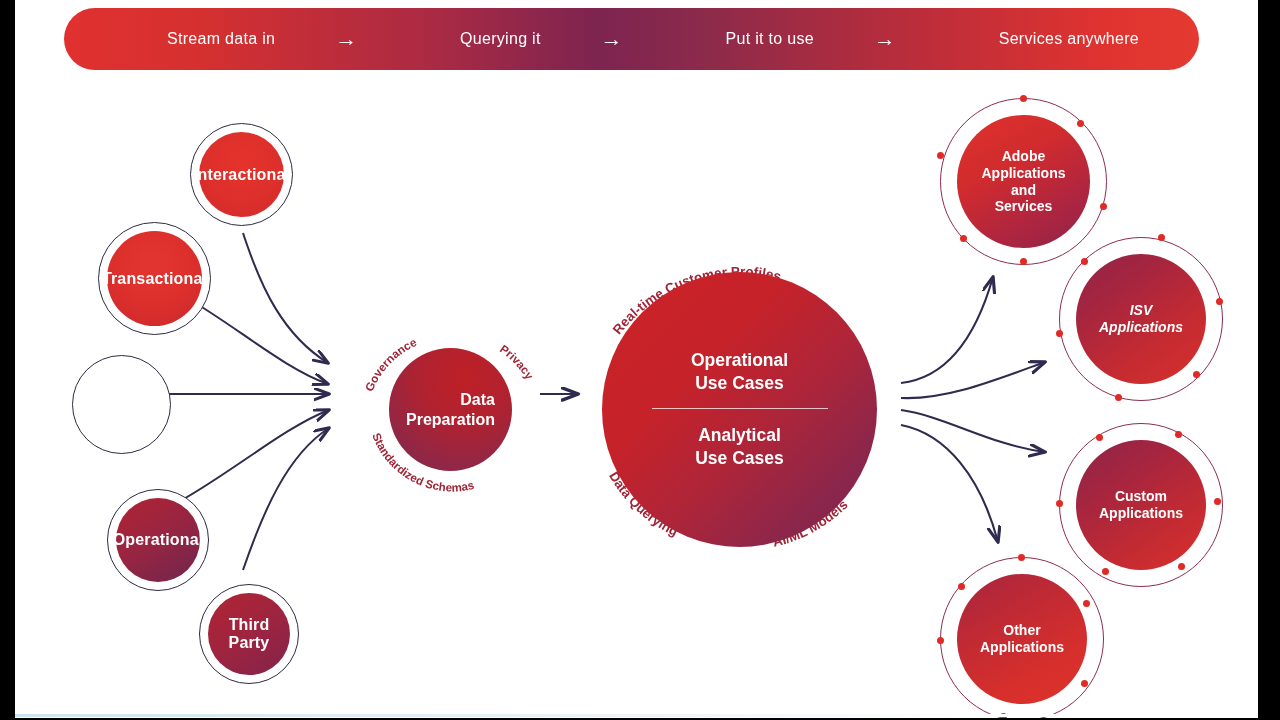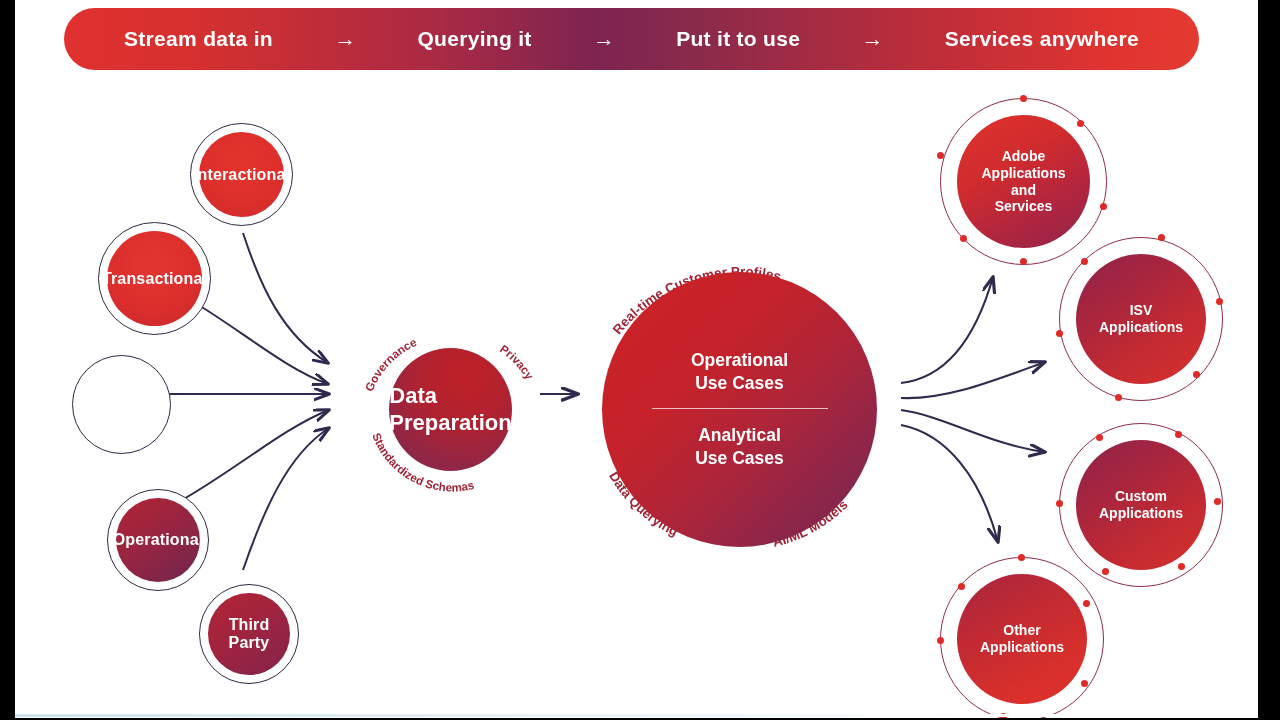--- a/index.html
+++ b/index.html
@@ -7,34 +7,34 @@
   #stage{position:relative;width:1280px;height:720px;background:#000;}
   #canvas{position:absolute;left:15px;top:0;width:1243px;height:718px;background:#ffffff;overflow:hidden;}
   #bottomrule{position:absolute;left:15px;top:714px;width:1243px;height:3px;
      background:linear-gradient(90deg,#cfe3ee 0%,#e9f2f7 45%,#ffffff 80%);}
 
   
   #header{position:absolute;left:49px;top:8px;width:1135px;height:62px;border-radius:31px;
      background:linear-gradient(90deg,#e0312f 0%,#d5302f 12%,#a92a44 33%,#7d2450 47%,#8b2a4b 56%,#bb2d3a 75%,#e03330 92%,#e43a30 100%);
      display:flex;align-items:center;justify-content:space-between;
      padding:0 60px;box-sizing:border-box;}
-  .hstep{color:#ffffff;font-size:21px;font-weight:bold;letter-spacing:.3px;white-space:nowrap;}
+  .hstep{color:#ffffff;font-size:16px;font-weight:normal;letter-spacing:.3px;white-space:nowrap;margin-left:43px;}
   .harrow{color:#ffffff;font-size:22px;line-height:1;opacity:.97;}
   .ringed{position:absolute;border-radius:50%;border:1.4px solid #2f2a45;background:#fff;box-sizing:border-box;}
   .src-core{position:absolute;border-radius:50%;display:flex;align-items:center;justify-content:center;
         text-align:center;color:#fff;font-weight:bold;line-height:1.12;}
 
   
   .src-label{font-size:16px;letter-spacing:.15px;padding:0 4px;}
 
   
   #dataprep-core{position:absolute;left:374px;top:348px;width:123px;height:123px;border-radius:50%;
      background:radial-gradient(circle at 62% 24%, #bf2026 0%, #b02230 38%, #8e2748 78%, #7c2450 100%);
-     display:flex;align-items:center;justify-content:center;text-align:left;color:#fff;
-     font-weight:bold;font-size:22px;line-height:1.2;}
+     display:flex;align-items:center;justify-content:center;text-align:right;color:#fff;
+     font-weight:bold;font-size:16px;line-height:1.2;}
 
   .curve-svg{position:absolute;overflow:visible;pointer-events:none;}
   .curve-txt{font-family:"Liberation Sans",sans-serif;font-weight:bold;fill:#9f2436;}
 
   
   #center-core{position:absolute;left:587px;top:272px;width:275px;height:275px;border-radius:50%;
      background:linear-gradient(135deg,#cc2229 0%,#c62229 34%,#ae2539 58%,#8d264a 80%,#7c2450 100%);
      display:flex;flex-direction:column;align-items:center;justify-content:center;color:#fff;}
   #center-core .cc-txt{font-size:17.5px;font-weight:bold;text-align:center;line-height:1.32;}
   #center-core .cc-div{width:176px;height:1.4px;background:rgba(255,255,255,.72);margin:13px 0 15px 0;}
@@ -190,21 +190,21 @@
     </div>
 
     <div class="app-ring" style="left:1044px;top:237px;width:164px;height:164px;"></div>
     <span class="dot" style="left:1143px;top:234px;"></span>
     <span class="dot" style="left:1201px;top:298px;"></span>
     <span class="dot" style="left:1178px;top:371px;"></span>
     <span class="dot" style="left:1100px;top:394px;"></span>
     <span class="dot" style="left:1041px;top:330px;"></span>
     <span class="dot" style="left:1066px;top:258px;"></span>
     <div class="app-core" style="left:1061px;top:254px;width:130px;height:130px;
-                background:linear-gradient(145deg,#92234a 0%,#a6253f 30%,#c22a32 62%,#d8302c 100%);">
+                background:linear-gradient(145deg,#92234a 0%,#a6253f 30%,#c22a32 62%,#d8302c 100%);font-style:italic;">
       <span>
         <span>ISV</span><br>
         <span>Applications</span>
       </span>
     </div>
 
     <div class="app-ring" style="left:1044px;top:423px;width:164px;height:164px;"></div>
     <span class="dot" style="left:1160px;top:431px;"></span>
     <span class="dot" style="left:1199px;top:498px;"></span>
     <span class="dot" style="left:1163px;top:563px;"></span>

